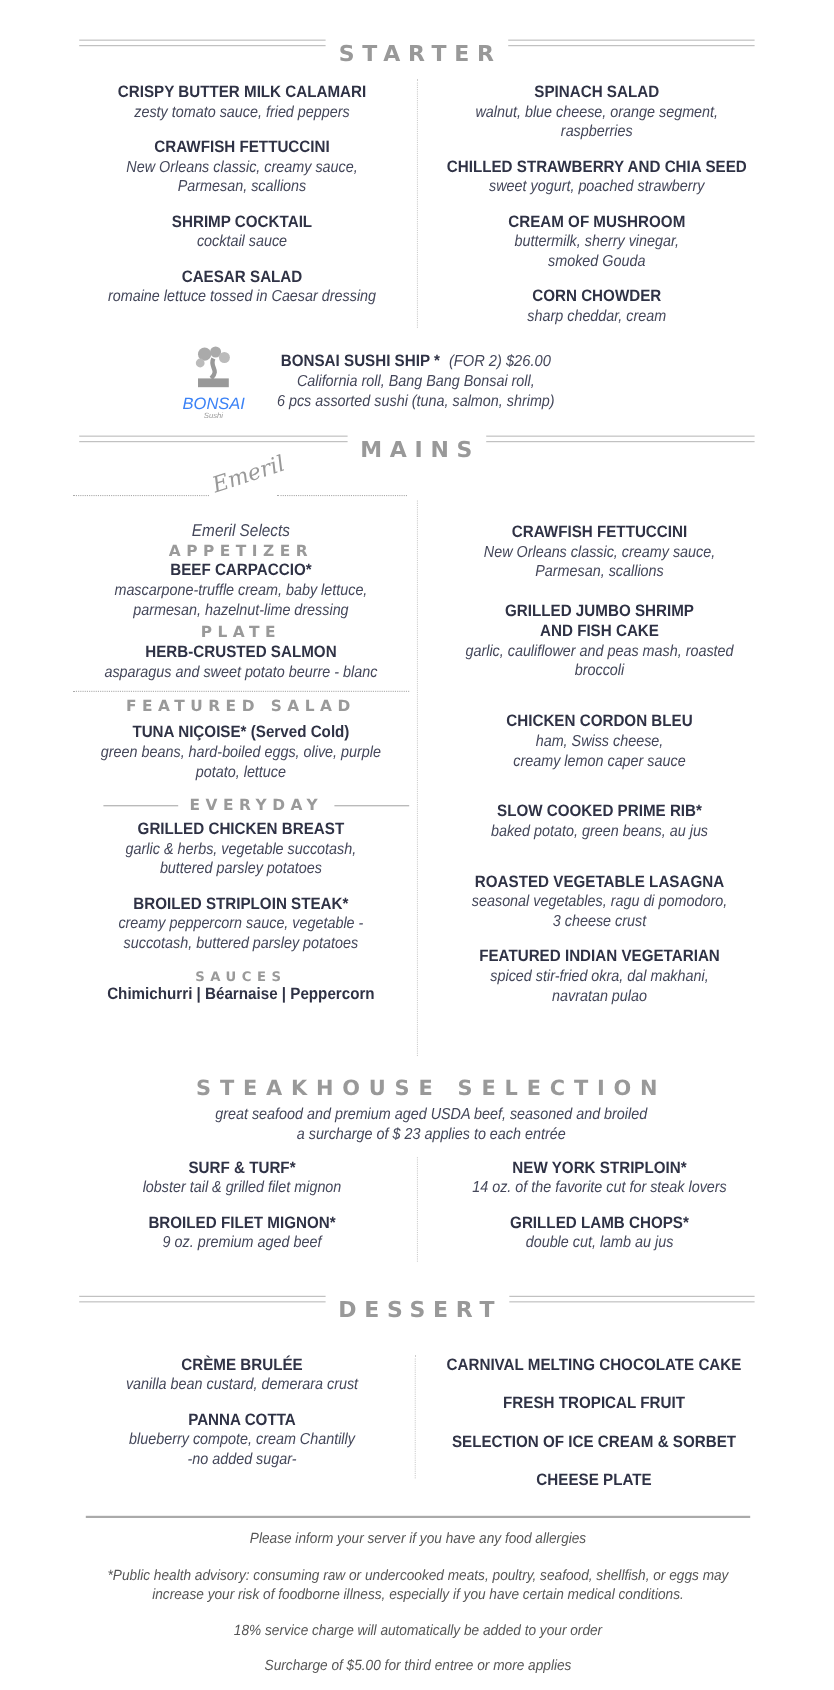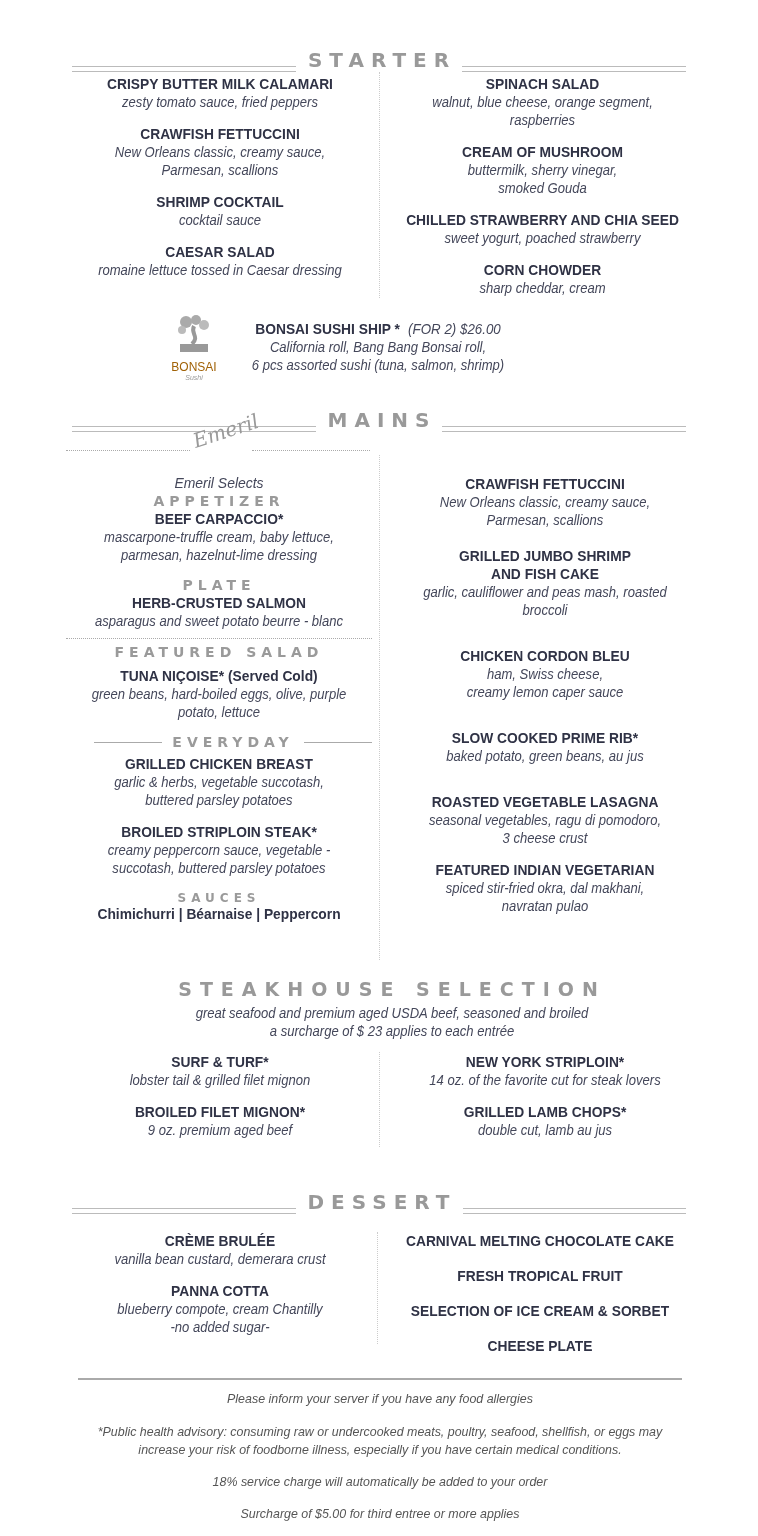--- a/index.html
+++ b/index.html
@@ -1,18 +1,18 @@
 <!DOCTYPE html>
 <html><head>
 <meta charset="utf-8">
 <style>
   html,body{margin:0;padding:0;background:#fff;}
   body{width:758px;height:1536px;overflow:hidden;position:relative;font-family:"Liberation Sans",sans-serif;color:#2f3245;}
   .abs{position:absolute;}
-  .hdr{position:absolute;display:flex;align-items:flex-end;left:72px;width:614px;margin-top:12px;}
+  .hdr{position:absolute;display:flex;align-items:flex-start;left:72px;width:614px;}
   .hdr .rule{flex:1;height:4px;border-top:1px solid #bbb;border-bottom:1px solid #bbb;}
   .hdr .t{font-family:"DejaVu Sans",sans-serif;font-weight:bold;color:#999;letter-spacing:7px;font-size:20px;padding:0 6px 0 12px;}
   .col{position:absolute;text-align:center;}
   .item{margin-bottom:14px;}
   .name{font-family:"Liberation Sans",sans-serif;font-weight:bold;font-size:15px;line-height:18px;color:#2f3245;transform:scaleX(0.92);}
   .desc{font-family:"Liberation Sans",sans-serif;font-style:italic;font-size:14.5px;line-height:18px;color:#44475a;transform:scaleX(0.9);}
   .vline{position:absolute;border-left:1px dotted #ccc;}
   .sub{font-family:"DejaVu Sans",sans-serif;font-weight:bold;color:#9a9a9a;letter-spacing:5px;font-size:14px;line-height:18px;}
   .dots{position:absolute;border-top:1px dotted #aaa;}
   .foot{position:absolute;left:60px;width:640px;text-align:center;font-style:italic;font-size:13.5px;line-height:18px;color:#555;transform:scaleX(0.92);}
@@ -47,44 +47,44 @@
     </div>
 </div>
 
 <div class="col" style="left:385px;width:315px;top:75px;">
   <div class="item">
       <div class="name">SPINACH SALAD</div>
       <div class="desc">walnut, blue cheese, orange segment,</div>
       <div class="desc">raspberries</div>
     </div>
   <div class="item">
+      <div class="name">CHILLED STRAWBERRY AND CHIA SEED</div>
+      <div class="desc">sweet yogurt, poached strawberry</div>
+    </div>
+  <div class="item">
       <div class="name">CREAM OF MUSHROOM</div>
       <div class="desc">buttermilk, sherry vinegar,</div>
       <div class="desc">smoked Gouda</div>
-    </div>
-  <div class="item">
-      <div class="name">CHILLED STRAWBERRY AND CHIA SEED</div>
-      <div class="desc">sweet yogurt, poached strawberry</div>
     </div>
   <div class="item">
       <div class="name">CORN  CHOWDER</div>
       <div class="desc">sharp cheddar, cream</div>
     </div>
 </div>
 
 <div class="abs" style="left:166px;top:312px;width:56px;height:72px;text-align:center;">
   <svg width="44" height="44" viewBox="0 0 44 44">
     <circle cx="14" cy="10" r="6" fill="#aaa"></circle>
       <circle cx="24" cy="8" r="5" fill="#aaa"></circle>
       <circle cx="32" cy="13" r="5" fill="#bbb"></circle>
       <circle cx="10" cy="18" r="4" fill="#bbb"></circle>
     <path d="M22 14 C18 22, 28 24, 20 32" stroke="#999" stroke-width="4" fill="none"></path>
     <rect x="8" y="32" width="28" height="8" fill="#999"></rect>
   </svg>
-  <div style="font-size:12px;color:#a16207;letter-spacing:0px;line-height:14px;">BONSAI</div>
+  <div style="font-size:15px;color:#3b82f6;letter-spacing:0px;line-height:14px;font-style:italic;">BONSAI</div>
   <div style="font-size:7px;color:#999;font-style:italic;line-height:8px;">Sushi</div>
 </div>
 <div class="abs" style="left:228px;top:320px;width:300px;text-align:center;">
   <div style="transform:scaleX(0.92);"><span class="name" style="display:inline;">BONSAI SUSHI SHIP *</span>&nbsp;&nbsp;<span class="desc" style="display:inline;">(FOR 2) $26.00</span></div>
   <div class="desc">California roll, Bang Bang Bonsai roll,</div>
   <div class="desc">6 pcs assorted sushi (tuna, salmon, shrimp)</div>
 </div>
 
 <div class="hdr" style="top:396px;">
   <div class="rule"></div>
@@ -92,21 +92,21 @@
   <div class="rule"></div>
 </div>
 <div class="dots" style="left:66px;width:124px;top:450px;"></div>
 <div class="abs" style="left:192px;top:420px;width:60px;font-family:'DejaVu Serif',serif;font-style:italic;color:#999;font-size:20px;transform:rotate(-18deg);">Emeril</div>
 <div class="dots" style="left:252px;width:118px;top:450px;"></div>
 <div class="vline" style="left:379px;top:455px;height:505px;"></div>
 
 <div class="col" style="left:66px;width:306px;top:474px;">
   <div class="desc" style="font-size:15.5px;">Emeril Selects</div>
   <div class="sub">APPETIZER</div>
-  <div class="item" style="margin-bottom:12px;">
+  <div class="item" style="margin-bottom:2px;">
       <div class="name">BEEF CARPACCIO*</div>
       <div class="desc">mascarpone-truffle cream, baby lettuce,</div>
       <div class="desc">parmesan, hazelnut-lime dressing</div>
     </div>
   <div class="sub">PLATE</div>
   <div class="item" style="margin-bottom:8px;">
       <div class="name">HERB-CRUSTED SALMON</div>
       <div class="desc">asparagus and sweet potato beurre - blanc</div>
     </div>
   <div style="border-top:1px dotted #aaa;margin:0 0 4px 0;"></div>

